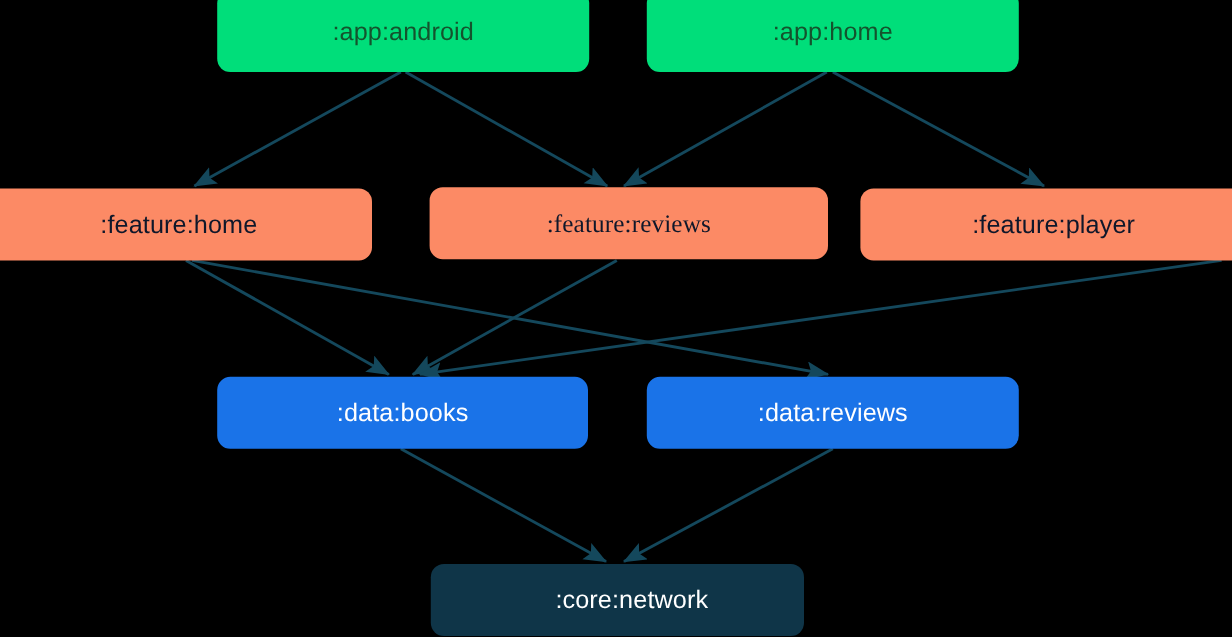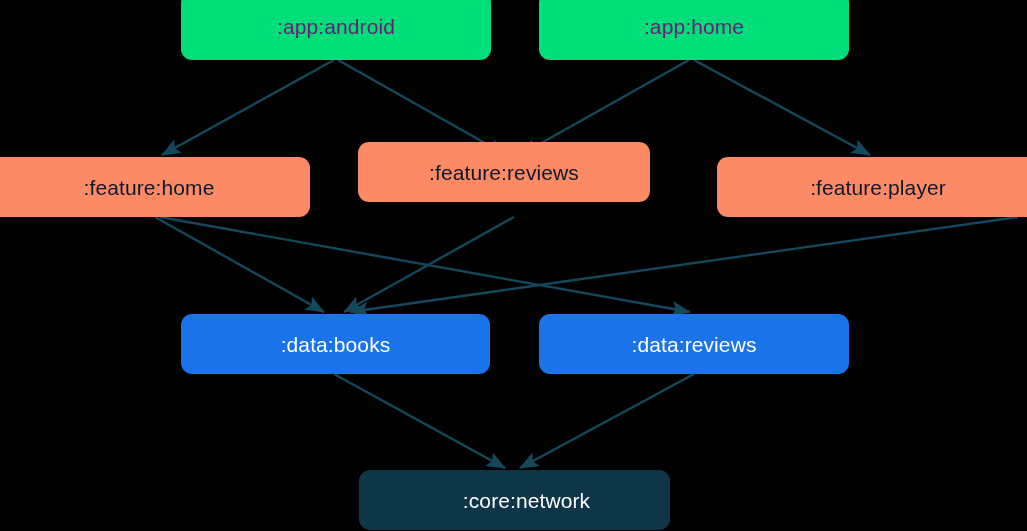--- a/index.html
+++ b/index.html
@@ -38,21 +38,21 @@
     z-index: 2;
   }
   .node-label {
     font-size: 21px;
     font-weight: 400;
     letter-spacing: 0.1px;
     line-height: 1;
     white-space: nowrap;
   }
   .node.tier-app   { background: #00DE7A; }
-  .node.tier-app .node-label { color: #701a75; }
+  .node.tier-app .node-label { color: #14532d; }
   .node.tier-feature { background: #FC8A65; }
   .node.tier-feature .node-label { color: #0f172a; }
   .node.tier-data  { background: #1A73E8; }
   .node.tier-data .node-label { color: #FFFFFF; }
   .node.tier-core  { background: #0F3548; }
   .node.tier-core .node-label { color: #FFFFFF; }
 </style>
 </head>
 <body>
 
@@ -81,21 +81,21 @@
   <div id="node-group">
       <div class="node tier-app" style="left: 181px; top: -8px; width: 310px; height: 68px;">
         <span class="node-label">:app:android</span>
       </div>
       <div class="node tier-app" style="left: 539px; top: -8px; width: 310px; height: 68px;">
         <span class="node-label">:app:home</span>
       </div>
       <div class="node tier-feature" style="left: -12px; top: 157px; width: 322px; height: 60px;">
         <span class="node-label">:feature:home</span>
       </div>
-      <div class="node tier-feature" style="left: 358px; top: 142px; width: 292px; height: 60px;">
+      <div class="node tier-feature" style="left: 358px; top: 156px; width: 332px; height: 60px; font-family: Liberation Serif, serif;">
         <span class="node-label">:feature:reviews</span>
       </div>
       <div class="node tier-feature" style="left: 717px; top: 157px; width: 322px; height: 60px;">
         <span class="node-label">:feature:player</span>
       </div>
       <div class="node tier-data" style="left: 181px; top: 314px; width: 309px; height: 60px;">
         <span class="node-label">:data:books</span>
       </div>
       <div class="node tier-data" style="left: 539px; top: 314px; width: 310px; height: 60px;">
         <span class="node-label">:data:reviews</span>

